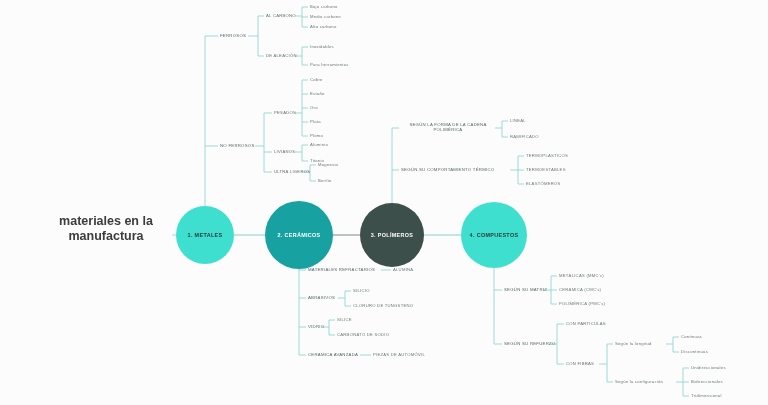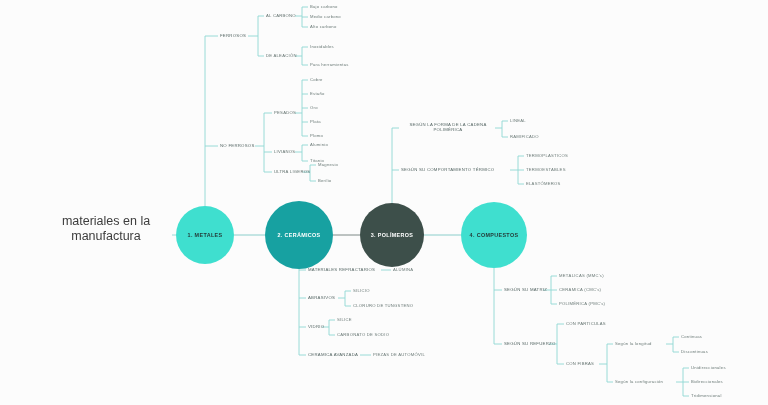--- a/index.html
+++ b/index.html
@@ -14,21 +14,21 @@
   svg.links{position:absolute;left:0;top:0;width:768px;height:405px;pointer-events:none;}
 
   .title{
     position:absolute;
     left:40px; top:214px;
     width:132px;
     text-align:center;
     font-size:12.5px;
     line-height:15px;
     color:#3d3d3d;
-    font-weight:400;
+    font-weight:700;
   }
 
   .node{
     position:absolute;
     border-radius:50%;
     display:flex;align-items:center;justify-content:center;
     text-align:center;
     font-size:5.4px;
     letter-spacing:.35px;
     font-weight:700;

